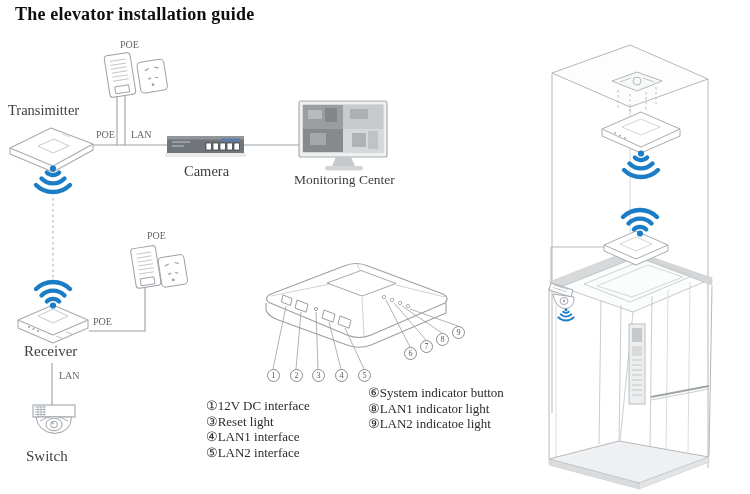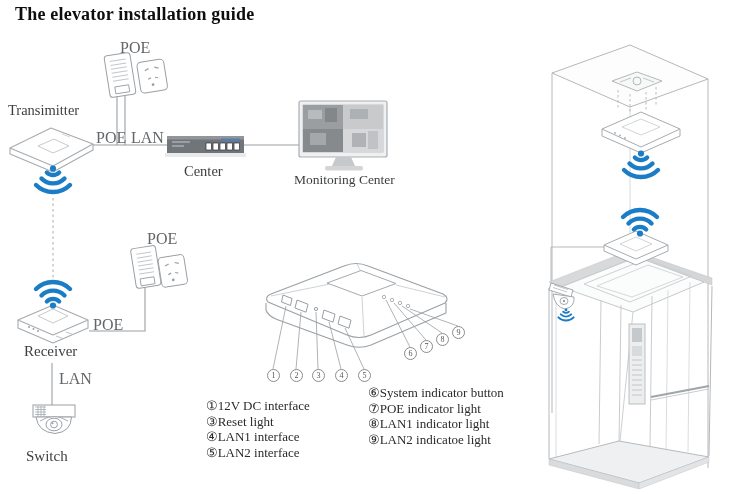--- a/index.html
+++ b/index.html
@@ -2,21 +2,21 @@
 <html style="--wifi-blue: #1a7dc5; --line-gray: #9aa0a6;"><head>
 <meta charset="utf-8">
 <style>
   :root{ --wifi-blue:#1a7dc5; --line-gray:#9aa0a6; }
   html,body{margin:0;padding:0;background:#fff;}
   .stage{position:relative;width:750px;height:494px;background:#fff;
          font-family:Liberation Serif, serif;overflow:hidden;}
   .title{position:absolute;left:15px;top:4px;margin:0;font-size:18px;font-weight:700;
          color:#0e0e0e;letter-spacing:.2px;}
   .lbl{position:absolute;color:#3c3f41;font-size:14.5px;white-space:nowrap;}
-  .sm{font-size:16px;color:#63676a;}
+  .sm{font-size:10px;color:#63676a;}
   .svgwrap{position:absolute;left:0;top:0;}
   .callout{position:absolute;width:11px;height:11px;border:1px solid #8c8c8c;border-radius:50%;
            font-size:8px;line-height:11px;text-align:center;color:#555;background:#fff;}
   .legend{position:absolute;font-size:13px;color:#2b2b2b;}
   .legend div{height:15.6px;line-height:15.6px;white-space:nowrap;}
 </style>
 </head>
 <body>
 
 <div class="stage">
@@ -280,21 +280,21 @@
 
     <use href="#wifiG" transform="translate(641 167) rotate(180)"></use>
     <use href="#wifiG" transform="translate(640 220)"></use>
     <use href="#wifiG" transform="translate(566 316) rotate(180) scale(0.45)"></use>
   </svg>
 
   <div class="lbl sm" style="left:120px;top:39px;">POE</div>
   <div class="lbl" style="left:8px;top:102px;">Transimitter</div>
   <div class="lbl sm" style="left:96px;top:129px;">POE</div>
   <div class="lbl sm" style="left:131px;top:129px;">LAN</div>
-  <div class="lbl" style="left:184px;top:163px;">Center</div>
+  <div class="lbl" style="left:184px;top:163px;">Camera</div>
   <div class="lbl" style="left:294px;top:172px;font-size:13.5px;">Monitoring Center</div>
   <div class="lbl sm" style="left:147px;top:230px;">POE</div>
   <div class="lbl sm" style="left:93px;top:316px;">POE</div>
   <div class="lbl" style="left:24px;top:343px;font-size:15px;">Receiver</div>
   <div class="lbl sm" style="left:59px;top:370px;">LAN</div>
   <div class="lbl" style="left:26px;top:448px;font-size:15px;">Switch</div>
 
   <span class="callout" style="left:267px;top:369px;">1</span>
   <span class="callout" style="left:290px;top:369px;">2</span>
   <span class="callout" style="left:312px;top:369px;">3</span>
@@ -306,18 +306,17 @@
   <span class="callout" style="left:452px;top:326px;">9</span>
 
   <div class="legend" style="left:206px;top:398px;">
     <div>①12V DC interface</div>
     <div>③Reset light</div>
     <div>④LAN1 interface</div>
     <div>⑤LAN2 interface</div>
   </div>
   <div class="legend" style="left:368px;top:385px;">
     <div>⑥System indicator button</div>
-    <div>⑦POE indicator light</div>
     <div>⑧LAN1 indicator light</div>
     <div>⑨LAN2 indicatoe light</div>
   </div>
 
 </div>
 
 </body></html>

